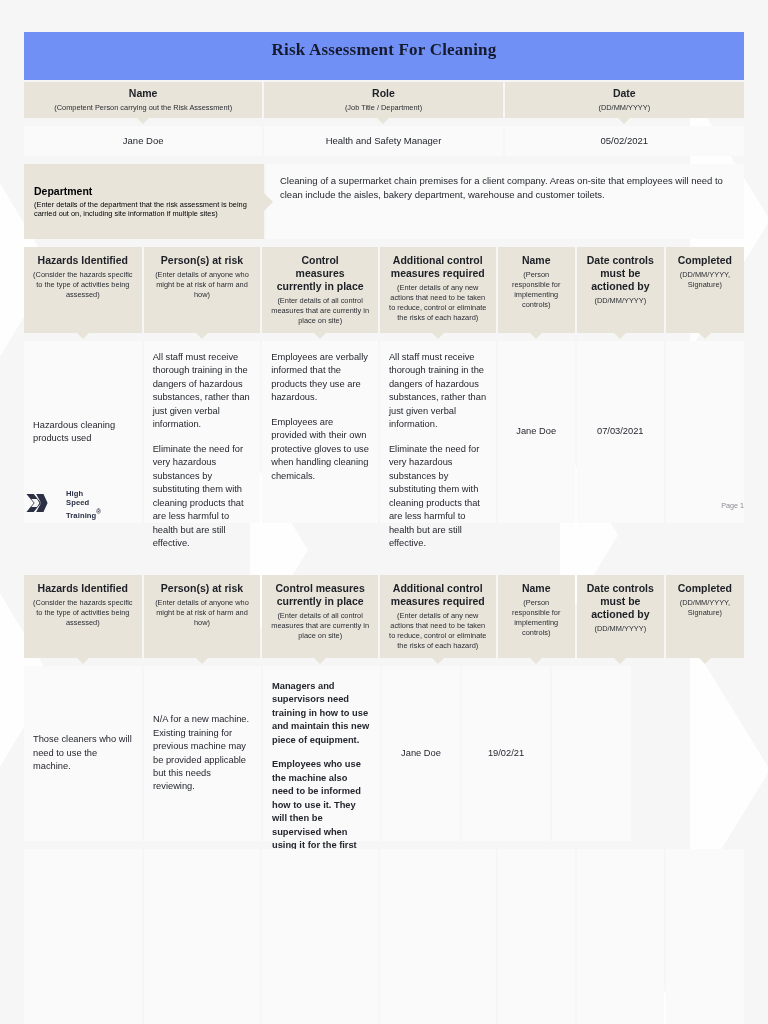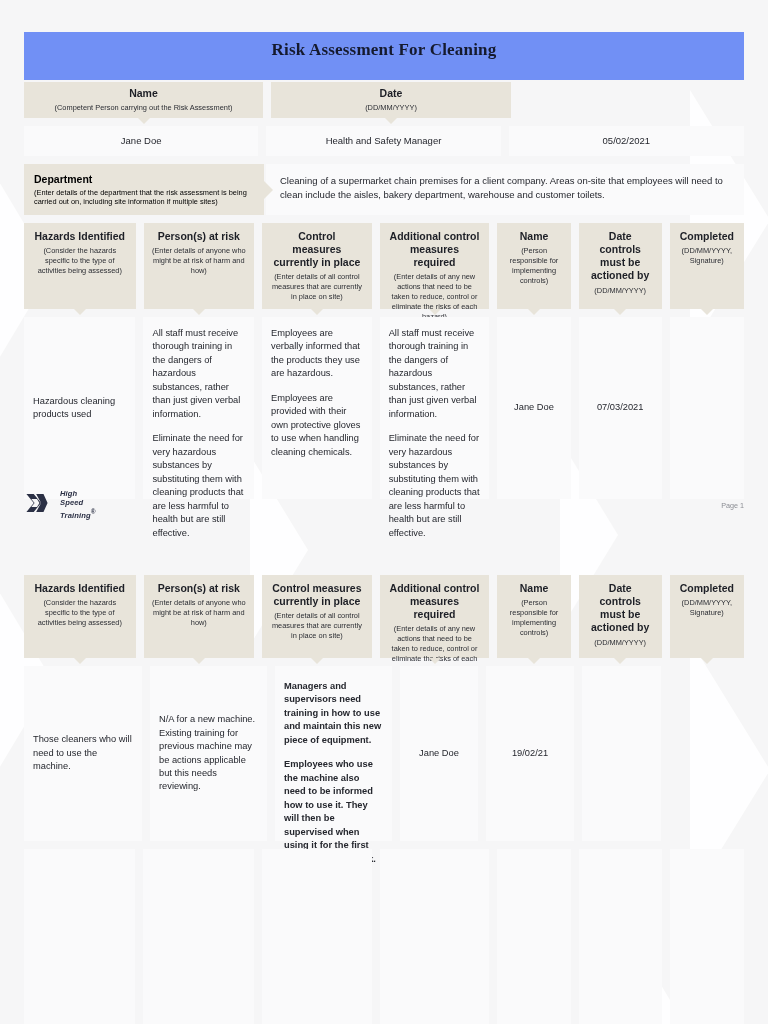--- a/index.html
+++ b/index.html
@@ -46,21 +46,21 @@
     font-weight: 700;
     letter-spacing: .2px;
     height: 48px;
     line-height: 36px;
   }
 
   
   .row { display: flex; width: 100%; }
   .cell {
     background: #e8e4da;
-    margin-right: 8px;
+    margin-right: 2px;
     padding: 7px 8px;
     text-align: center;
     position: relative;
     color: #22242b;
   }
   .cell:last-child { margin-right: 0; }
   .cell.light { background: #fafafb; }
 
   .cell .hd {
     font-size: 10.5px;
@@ -95,21 +95,21 @@
 
   
   .idrow .cell { height: 36px; display: flex; flex-direction: column; justify-content: center; }
   .idvals .cell { height: 30px; display: flex; align-items: center; justify-content: center; }
 
   
   .deptrow { margin-top: 2px; display: flex; }
   .dept-label {
     background: #e8e4da;
     width: 240px;
-    padding: 9px 10px;
+    padding: 21px 10px;
     text-align: left;
     position: relative;
     margin-right: 2px;
   }
   .dept-label .hd { font-size: 10.5px; font-weight: 700; }
   .dept-label .sub { font-size: 7.4px; margin-top: 3px; }
   .dept-label::after {
     content:"";
     position:absolute; right:-9px; top:50%; margin-top:-9px;
     width:0;height:0;
@@ -160,21 +160,21 @@
 
   
   .footer {
     position: absolute;
     left: 24px; right: 24px;
     display: flex;
     align-items: center;
     justify-content: space-between;
     z-index: 3;
   }
-  .logo { display: flex; align-items: center; gap: 10px; font-style: italic; }
+  .logo { display: flex; align-items: center; gap: 16px; }
   .logo-txt {
     font-size: 7.6px;
     font-weight: 700;
     line-height: 1.18;
     color: #2b3045;
     letter-spacing: .1px;
   }
   .page-num {
     font-size: 7.2px;
     color: #8b8d94;
@@ -196,20 +196,24 @@
   <div class="chev" style="border-width:80px 0 80px 48px; left:640px; top:950px;"></div>
 
   <div class="page" style="top:32px;">
 
     <div class="title-bar">Risk Assessment For Cleaning</div>
 
     <div class="row idrow" style="margin-top:2px;">
       <div class="cell notch w-name">
         <div class="hd">Name</div>
         <div class="sub">(Competent Person carrying out the Risk Assessment)</div>
+      </div>
+      <div class="cell notch w-role">
+        <div class="hd">Role</div>
+        <div class="sub">(Job Title / Department)</div>
       </div>
       <div class="cell notch w-date">
         <div class="hd">Date</div>
         <div class="sub">(DD/MM/YYYY)</div>
       </div>
     </div>
 
     <div class="row idvals" style="margin-top:8px;">
       <div class="cell light w-name">
         <span class="val">Jane Doe</span>
@@ -338,21 +342,21 @@
         <div class="hd">Completed</div>
         <div class="sub">(DD/MM/YYYY, Signature)</div>
       </div>
     </div>
 
     <div class="tbody-row" style="height:175px;">
       <div class="cell c2">
         <p>Those cleaners who will need to use the machine.</p>
       </div>
       <div class="cell c3">
-        <p>N/A for a new machine. Existing training for previous machine may be actions applicable but this needs reviewing.</p>
+        <p>N/A for a new machine. Existing training for previous machine may be provided applicable but this needs reviewing.</p>
       </div>
       <div class="cell c4" style="justify-content:flex-start;padding-top:14px;font-weight:bold;">
         <p>Managers and supervisors need training in how to use and maintain this new piece of equipment.</p>
         <p>Employees who use the machine also need to be informed how to use it. They will then be supervised when using it for the first two shifts they work.</p>
       </div>
       <div class="cell c5 center">
         <p>Jane Doe</p>
       </div>
       <div class="cell c6 center">
         <p>19/02/21</p>

